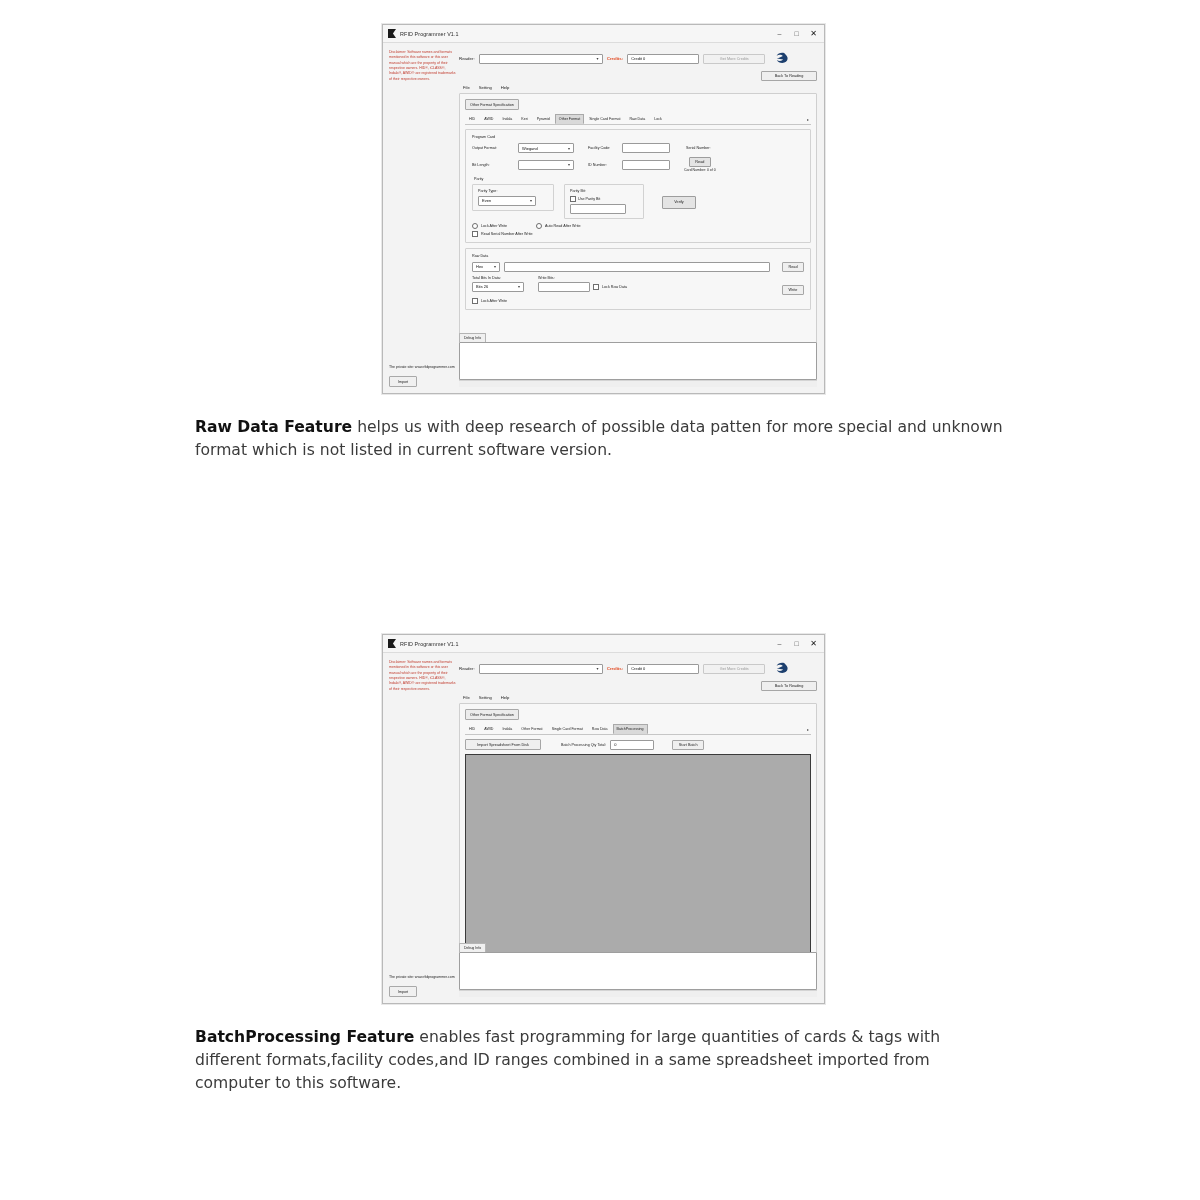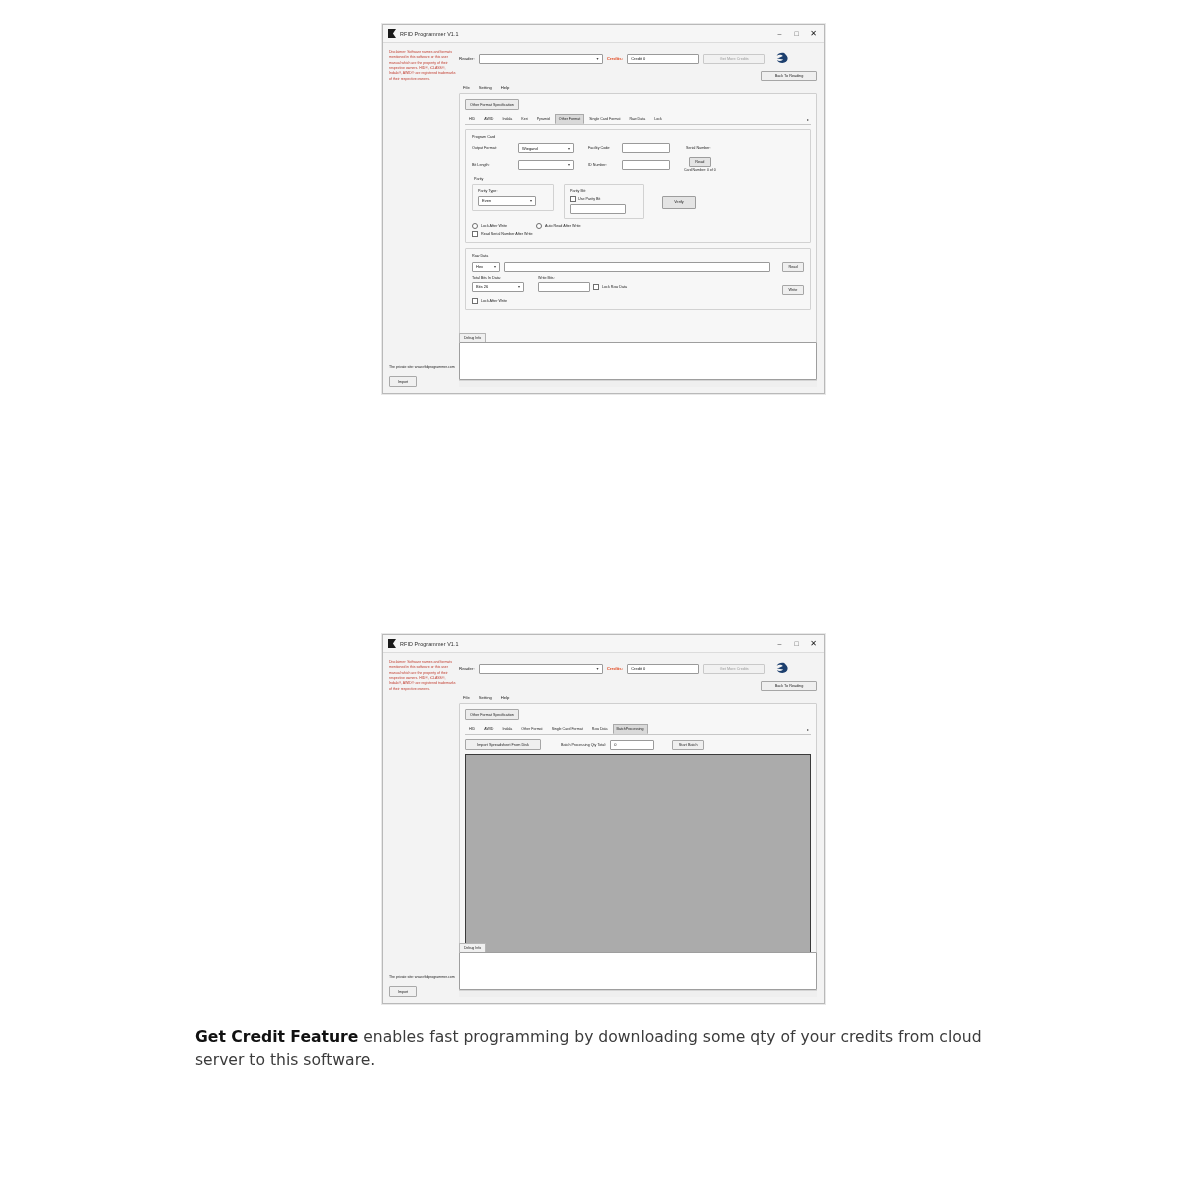--- a/index.html
+++ b/index.html
@@ -317,20 +317,23 @@
     <div style="position:absolute;left:76px;right:7px;bottom:6px;height:54px;display:flex;flex-direction:column;">
       <div class="logtab">Debug Info</div>
       <div class="logwrap">
         <div class="logbox"></div>
         <div class="logscroll"></div>
       </div>
     </div>
   </div>
 
   <div class="caption" style="top:416px;">
+    <p>
+      <b>Raw Data Feature</b><span> helps us with deep research of possible data patten for more special and unknown format which is not listed in current software version.</span>
+    </p>
   </div>
 
   <div class="appwin" style="left:382px;top:634px;width:441px;height:368px;">
 
     <div class="titlebar">
       <span class="tb-icon"></span>
       <span class="tb-title">RFID Programmer V1.1</span>
       <span class="tb-btns">
         <span class="tb-btn">–</span>
         <span class="tb-btn">□</span>
@@ -436,17 +439,17 @@
       <div class="logtab">Debug Info</div>
       <div class="logwrap">
         <div class="logbox"></div>
         <div class="logscroll"></div>
       </div>
     </div>
   </div>
 
   <div class="caption" style="top:1026px;">
     <p>
-      <b>Get Credit Feature</b><span> enables fast programming by downloading some qty of your credits from cloud server to this software.</span>
+      <b>BatchProcessing Feature</b><span> enables fast programming for large quantities of cards &amp; tags with different formats,facility codes,and ID ranges combined in a same spreadsheet imported from computer to this software.</span>
     </p>
   </div>
 
 </div>
 
 </body></html>

